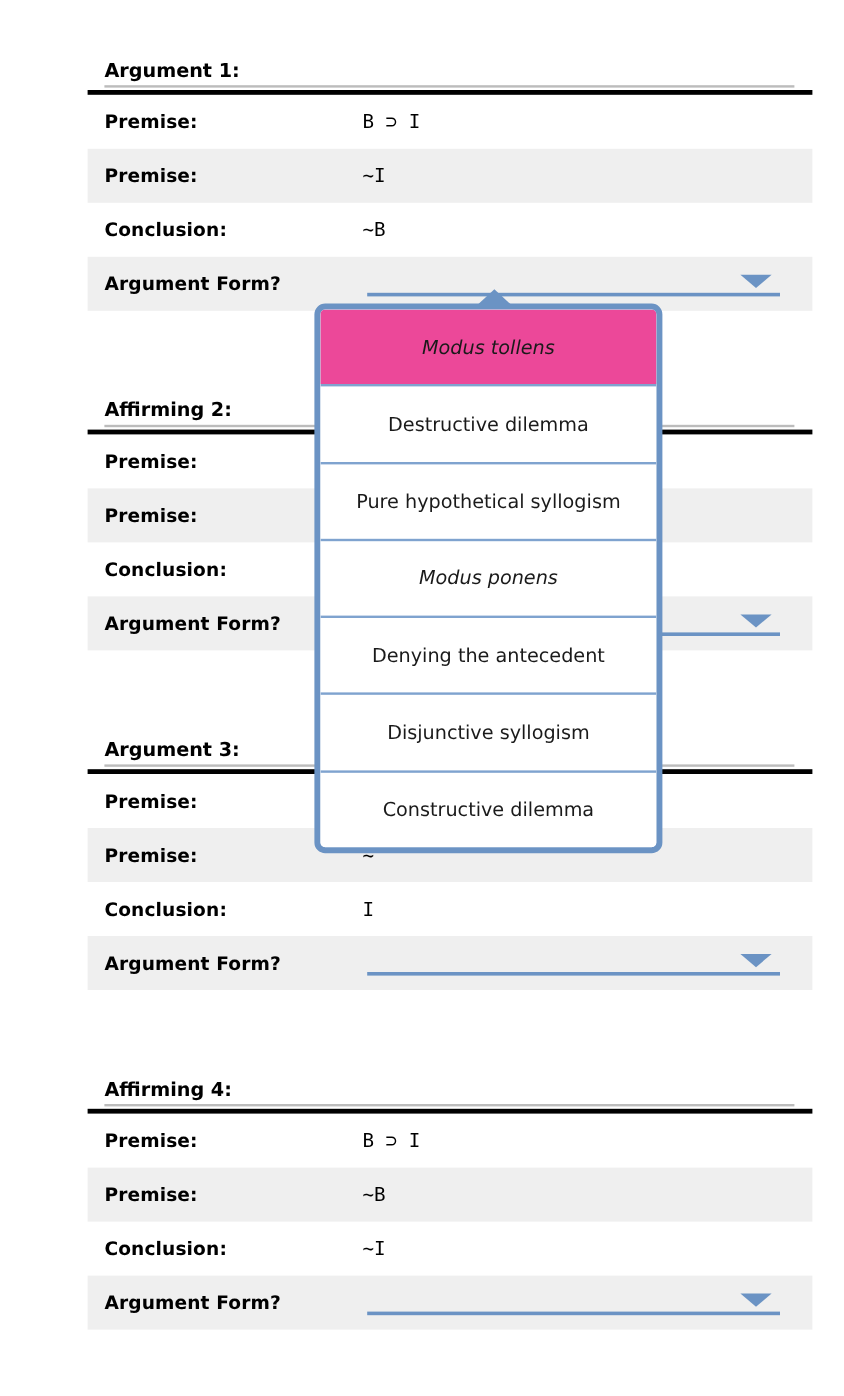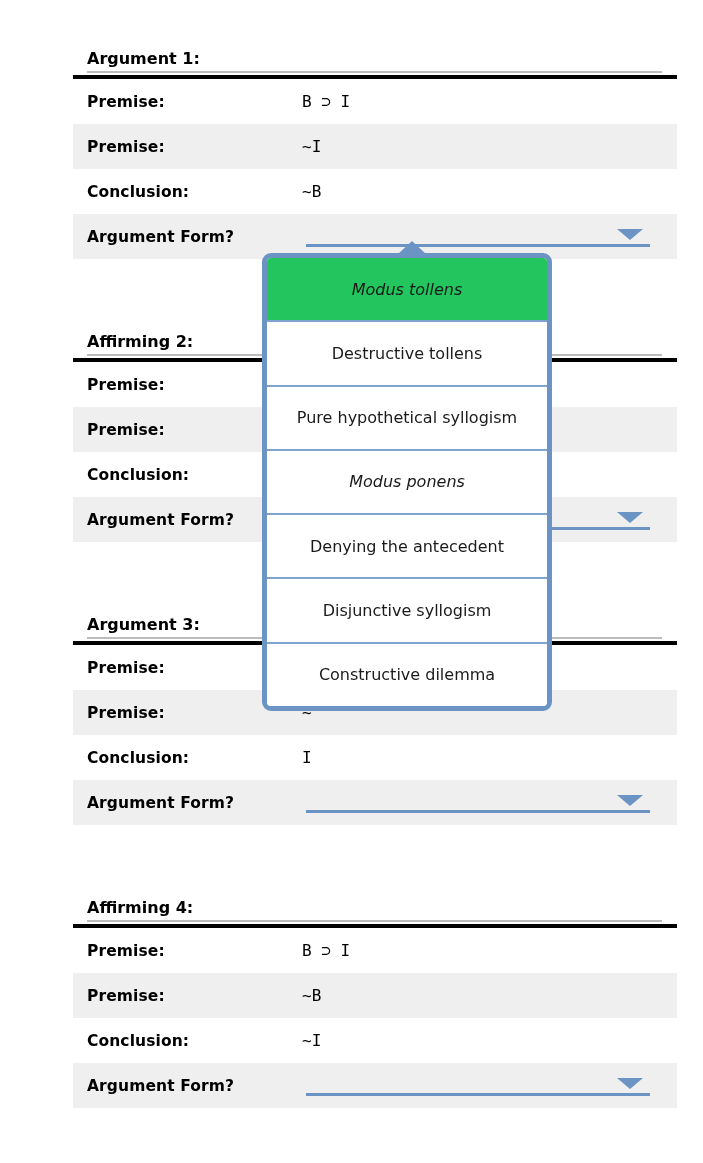--- a/index.html
+++ b/index.html
@@ -69,21 +69,21 @@
     z-index:6;
   }
   .popup-item {
     flex:1;
     display:flex; align-items:center; justify-content:center;
     font-size:16px; color:#1a1a1a;
     background:#ffffff; cursor:pointer;
     text-align:center;
   }
   .popup-item + .popup-item { border-top:2px solid #7fa3cf; }
-  .popup-item.is-highlight { background:#22c55e; }
+  .popup-item.is-highlight { background:#ec4899; }
   .popup-item.is-italic { font-style:italic; }
 </style>
 </head>
 <body>
 
 <div class="page">
 
   <section class="arg-section" style="top:47px">
     <div class="arg-heading">Argument 1:</div>
     <div class="rule-thin"></div>
@@ -188,21 +188,21 @@
           <span class="dd-underline"></span>
           <span class="dd-arrow"></span>
         </span>
       </div>
     </div>
   </section>
 
   <div class="popup-pointer"></div>
   <div class="popup">
     <div class="popup-item is-italic is-highlight">Modus tollens</div>
-    <div class="popup-item">Destructive tollens</div>
+    <div class="popup-item">Destructive dilemma</div>
     <div class="popup-item">Pure hypothetical syllogism</div>
     <div class="popup-item is-italic">Modus ponens</div>
     <div class="popup-item">Denying the antecedent</div>
     <div class="popup-item">Disjunctive syllogism</div>
     <div class="popup-item">Constructive dilemma</div>
   </div>
 
 </div>
 
 </body></html>

